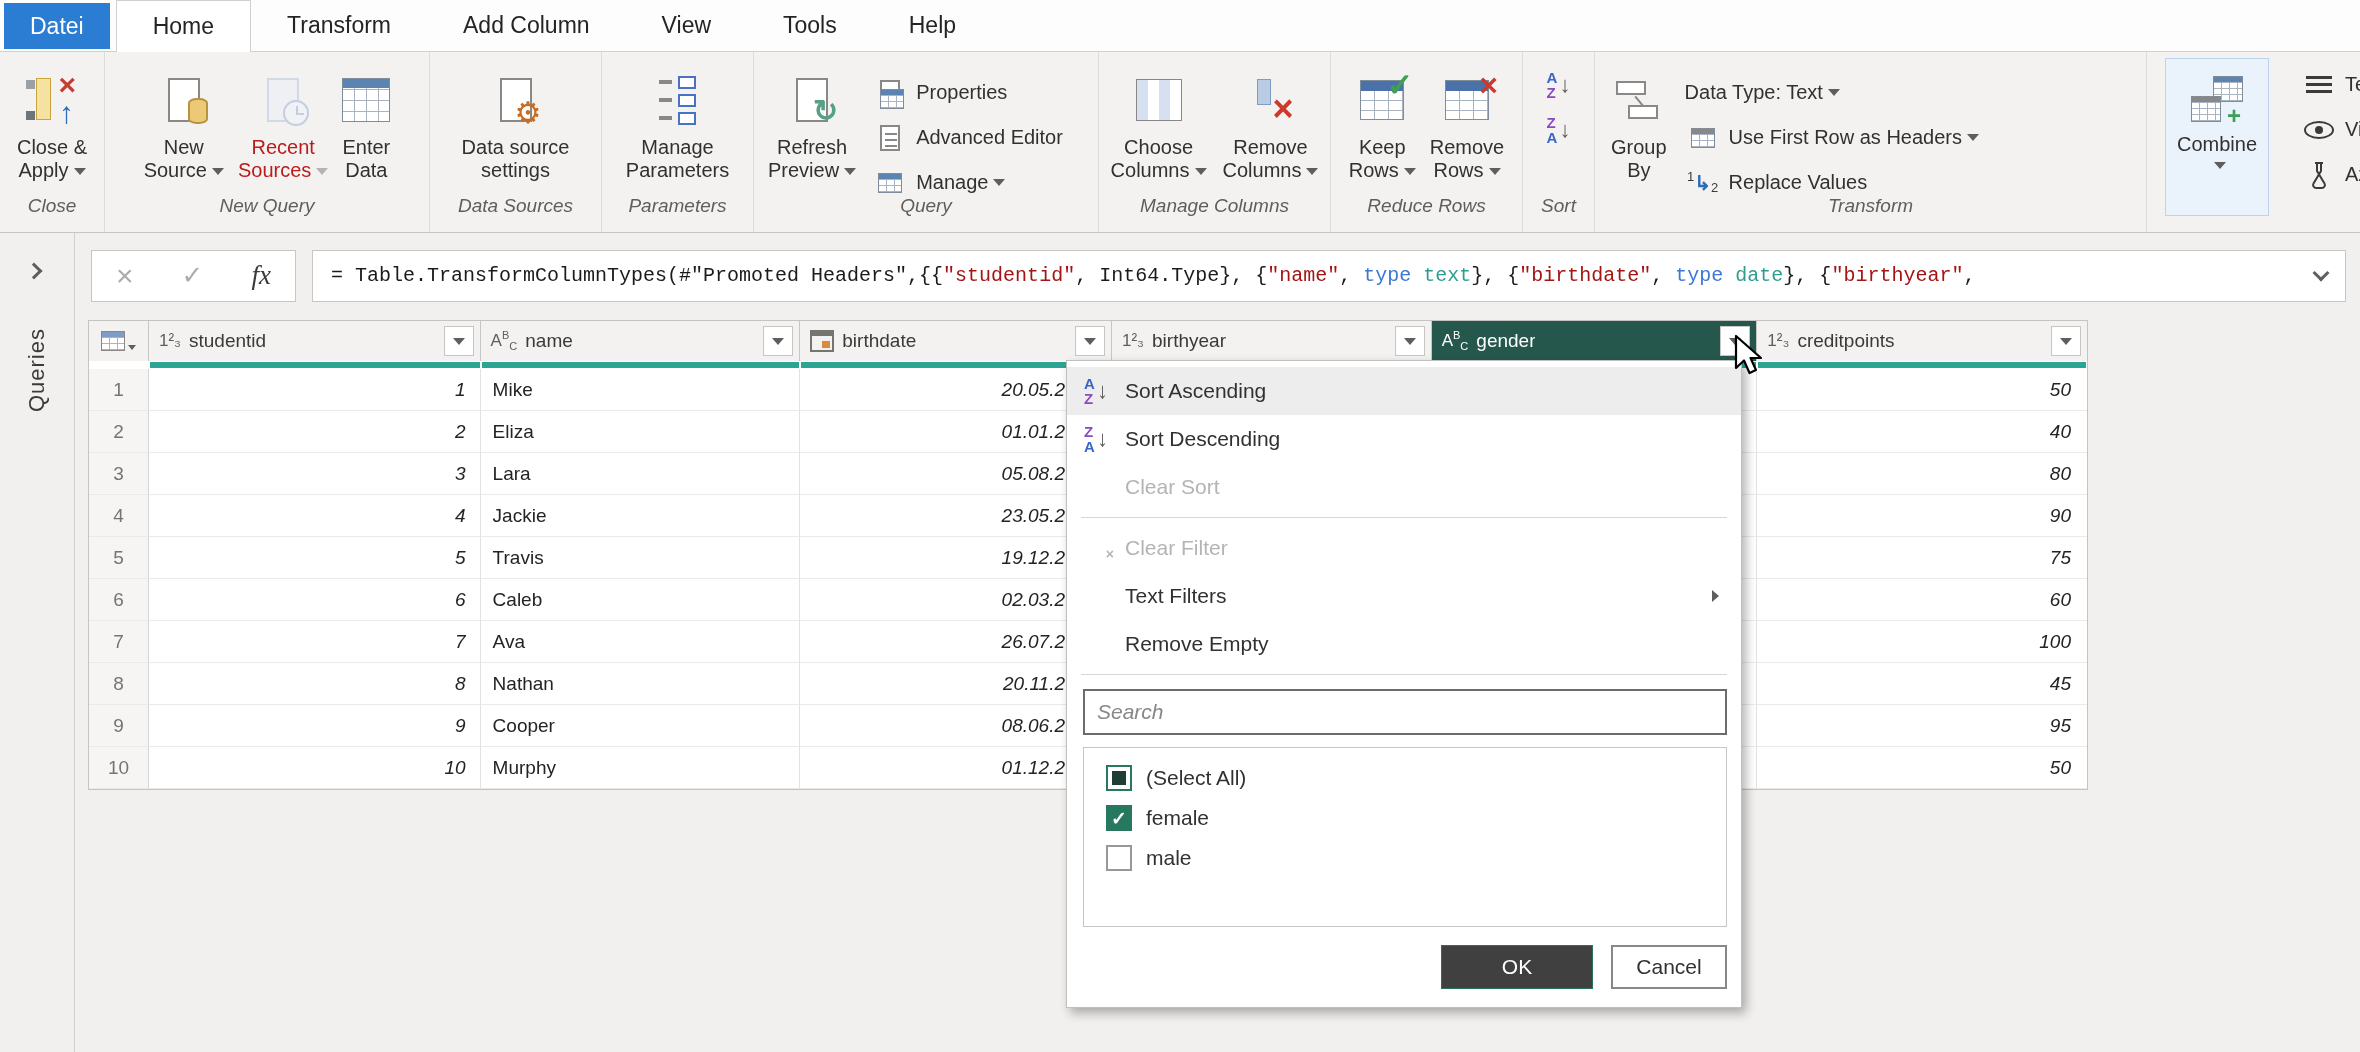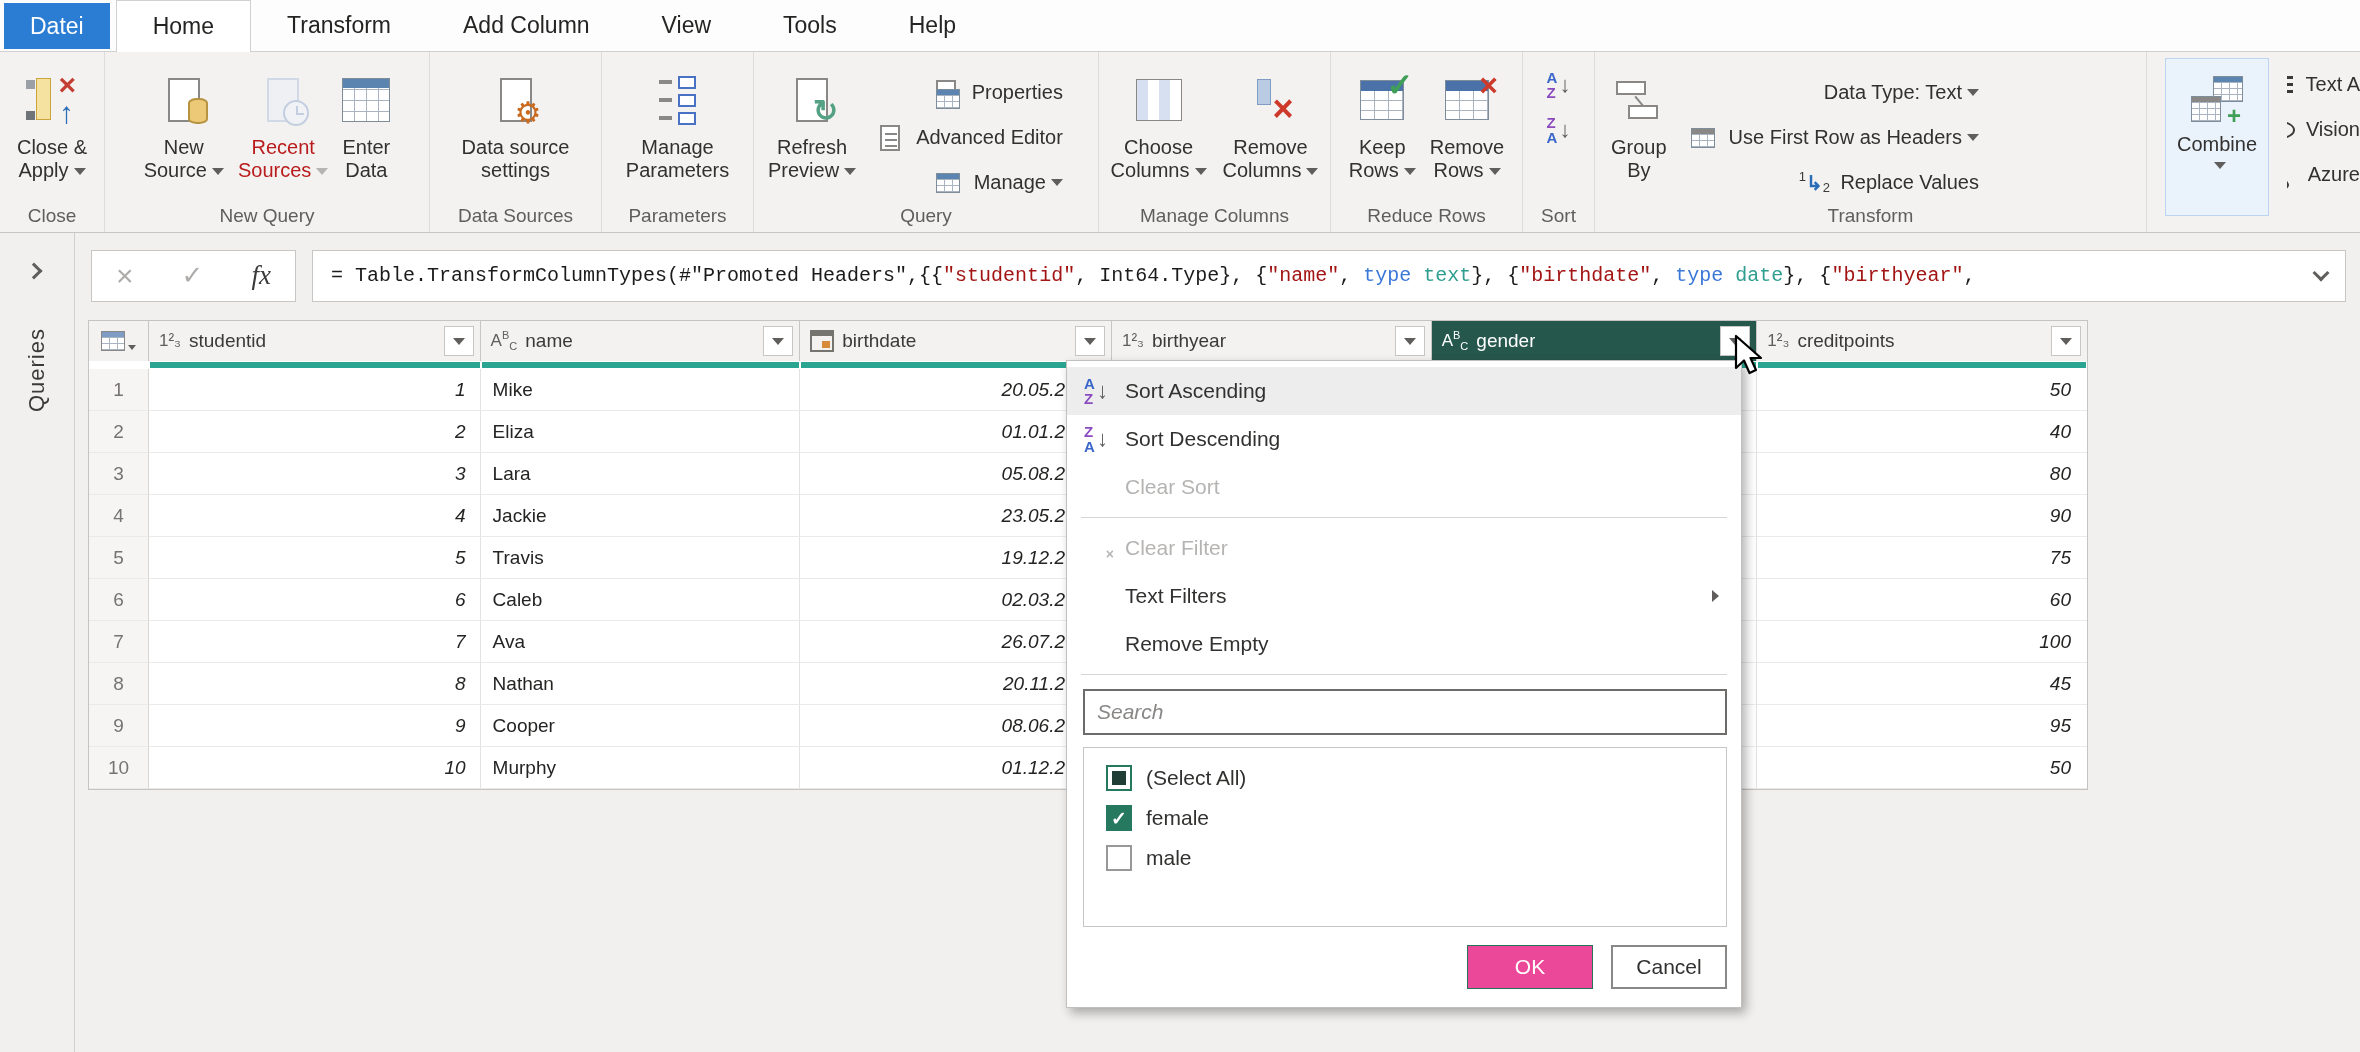--- a/index.html
+++ b/index.html
@@ -10,30 +10,30 @@
   .tabbar { position:absolute; left:0; top:0; width:2360px; height:52px; background:#fdfdfd;
             border-bottom:1px solid #d2d0ce; display:flex; align-items:stretch; z-index:5; }
   .tab { padding:0 36px; display:flex; align-items:center; font-size:23px; color:#252423; cursor:default; }
   .tab-file { background:#2b7cd3; color:#fff; margin:3px 6px 2px 4px; padding:0 26px; }
   .tab-active { background:#fff; border:1px solid #d2d0ce; border-bottom:none; margin-bottom:-1px; z-index:6; }
 
   
   .ribbon { position:absolute; left:0; top:52px; width:2360px; height:181px; background:#f3f2f1;
             border-bottom:1px solid #c8c6c4; display:flex; overflow:hidden; }
   .rgroup { position:relative; height:100%; border-right:1px solid #dedcda; flex-shrink:0; }
-  .glabel { position:absolute; bottom:5px; left:0; right:0; text-align:center; font-size:19px; color:#605e5c; white-space:nowrap; }
+  .glabel { position:absolute; bottom:15px; left:0; right:0; text-align:center; font-size:19px; color:#605e5c; white-space:nowrap;font-style:italic; }
   .rbtns { display:flex; justify-content:center; align-items:flex-start; padding-top:8px; height:146px; }
   .bigbtn { display:flex; flex-direction:column; align-items:center; padding-top:4px; cursor:default; }
   .bigbtn .icowrap { height:72px; display:flex; align-items:center; justify-content:center; }
   .blabel { white-space:pre-line; text-align:center; font-size:20px; line-height:23px; color:#323130; }
   .disabled .blabel { color:#b91c1c; }
   .disabled .icowrap { opacity:.45; }
   .caret { display:inline-block; width:0; height:0; border-left:6px solid transparent; border-right:6px solid transparent;
            border-top:7px solid #605e5c; margin-left:5px; vertical-align:middle; }
-  .stack { display:flex; flex-direction:column; justify-content:flex-start; padding-top:10px;align-items:flex-end; }
+  .stack { display:flex; flex-direction:column; justify-content:flex-start; padding-top:10px; }
   .smallbtn { display:flex; align-items:center; height:45px; font-size:20px; color:#323130; white-space:nowrap; cursor:default; }
   .smallbtn .sic { width:36px; display:flex; justify-content:center; margin-right:8px; flex-shrink:0; }
 
   
   .g-close   { width:105px; }
   .g-newq    { width:325px; }
   .g-ds      { width:172px; }
   .g-param   { width:152px; }
   .g-query   { width:345px; }
   .g-mcols   { width:232px; }
@@ -190,21 +190,21 @@
   .menu-search::placeholder { color:#8a8886; font-style:italic; }
   .listbox { margin:12px 16px 0 16px; width:644px; height:180px; border:1px solid #c8c6c4; padding-top:10px; }
   .opt { display:flex; align-items:center; height:40px; padding-left:22px; font-size:21px; color:#323130; }
   .cb { width:26px; height:26px; margin-right:14px; flex-shrink:0; position:relative; }
   .cb-ind { border:2px solid #26795f; background:#fff; }
   .cb-ind i { position:absolute; left:4px; top:4px; width:14px; height:14px; background:#203e36; }
   .cb-on { background:#26795f; border:2px solid #26795f; color:#fff; display:flex; align-items:center; justify-content:center;
            font-size:19px; font-weight:bold; }
   .cb-off { border:2px solid #9a9896; background:#fff; }
   .mbuttons { display:flex; justify-content:flex-end; gap:18px; margin:18px 14px 0 0; }
-  .btn-ok { width:126px; height:44px; background:#ec4899; color:#fff; font-size:21px; display:flex;
+  .btn-ok { width:152px; height:44px; background:#404040; color:#fff; font-size:21px; display:flex;
             align-items:center; justify-content:center; border:1px solid #287258; }
   .btn-cancel { width:116px; height:44px; background:#fff; color:#323130; font-size:21px; display:flex;
                 align-items:center; justify-content:center; border:2px solid #8a8886; }
 
   .cursor { position:absolute; left:1730px; top:334px; z-index:20; }
 </style>
 </head>
 <body>
 
 <div id="app">

